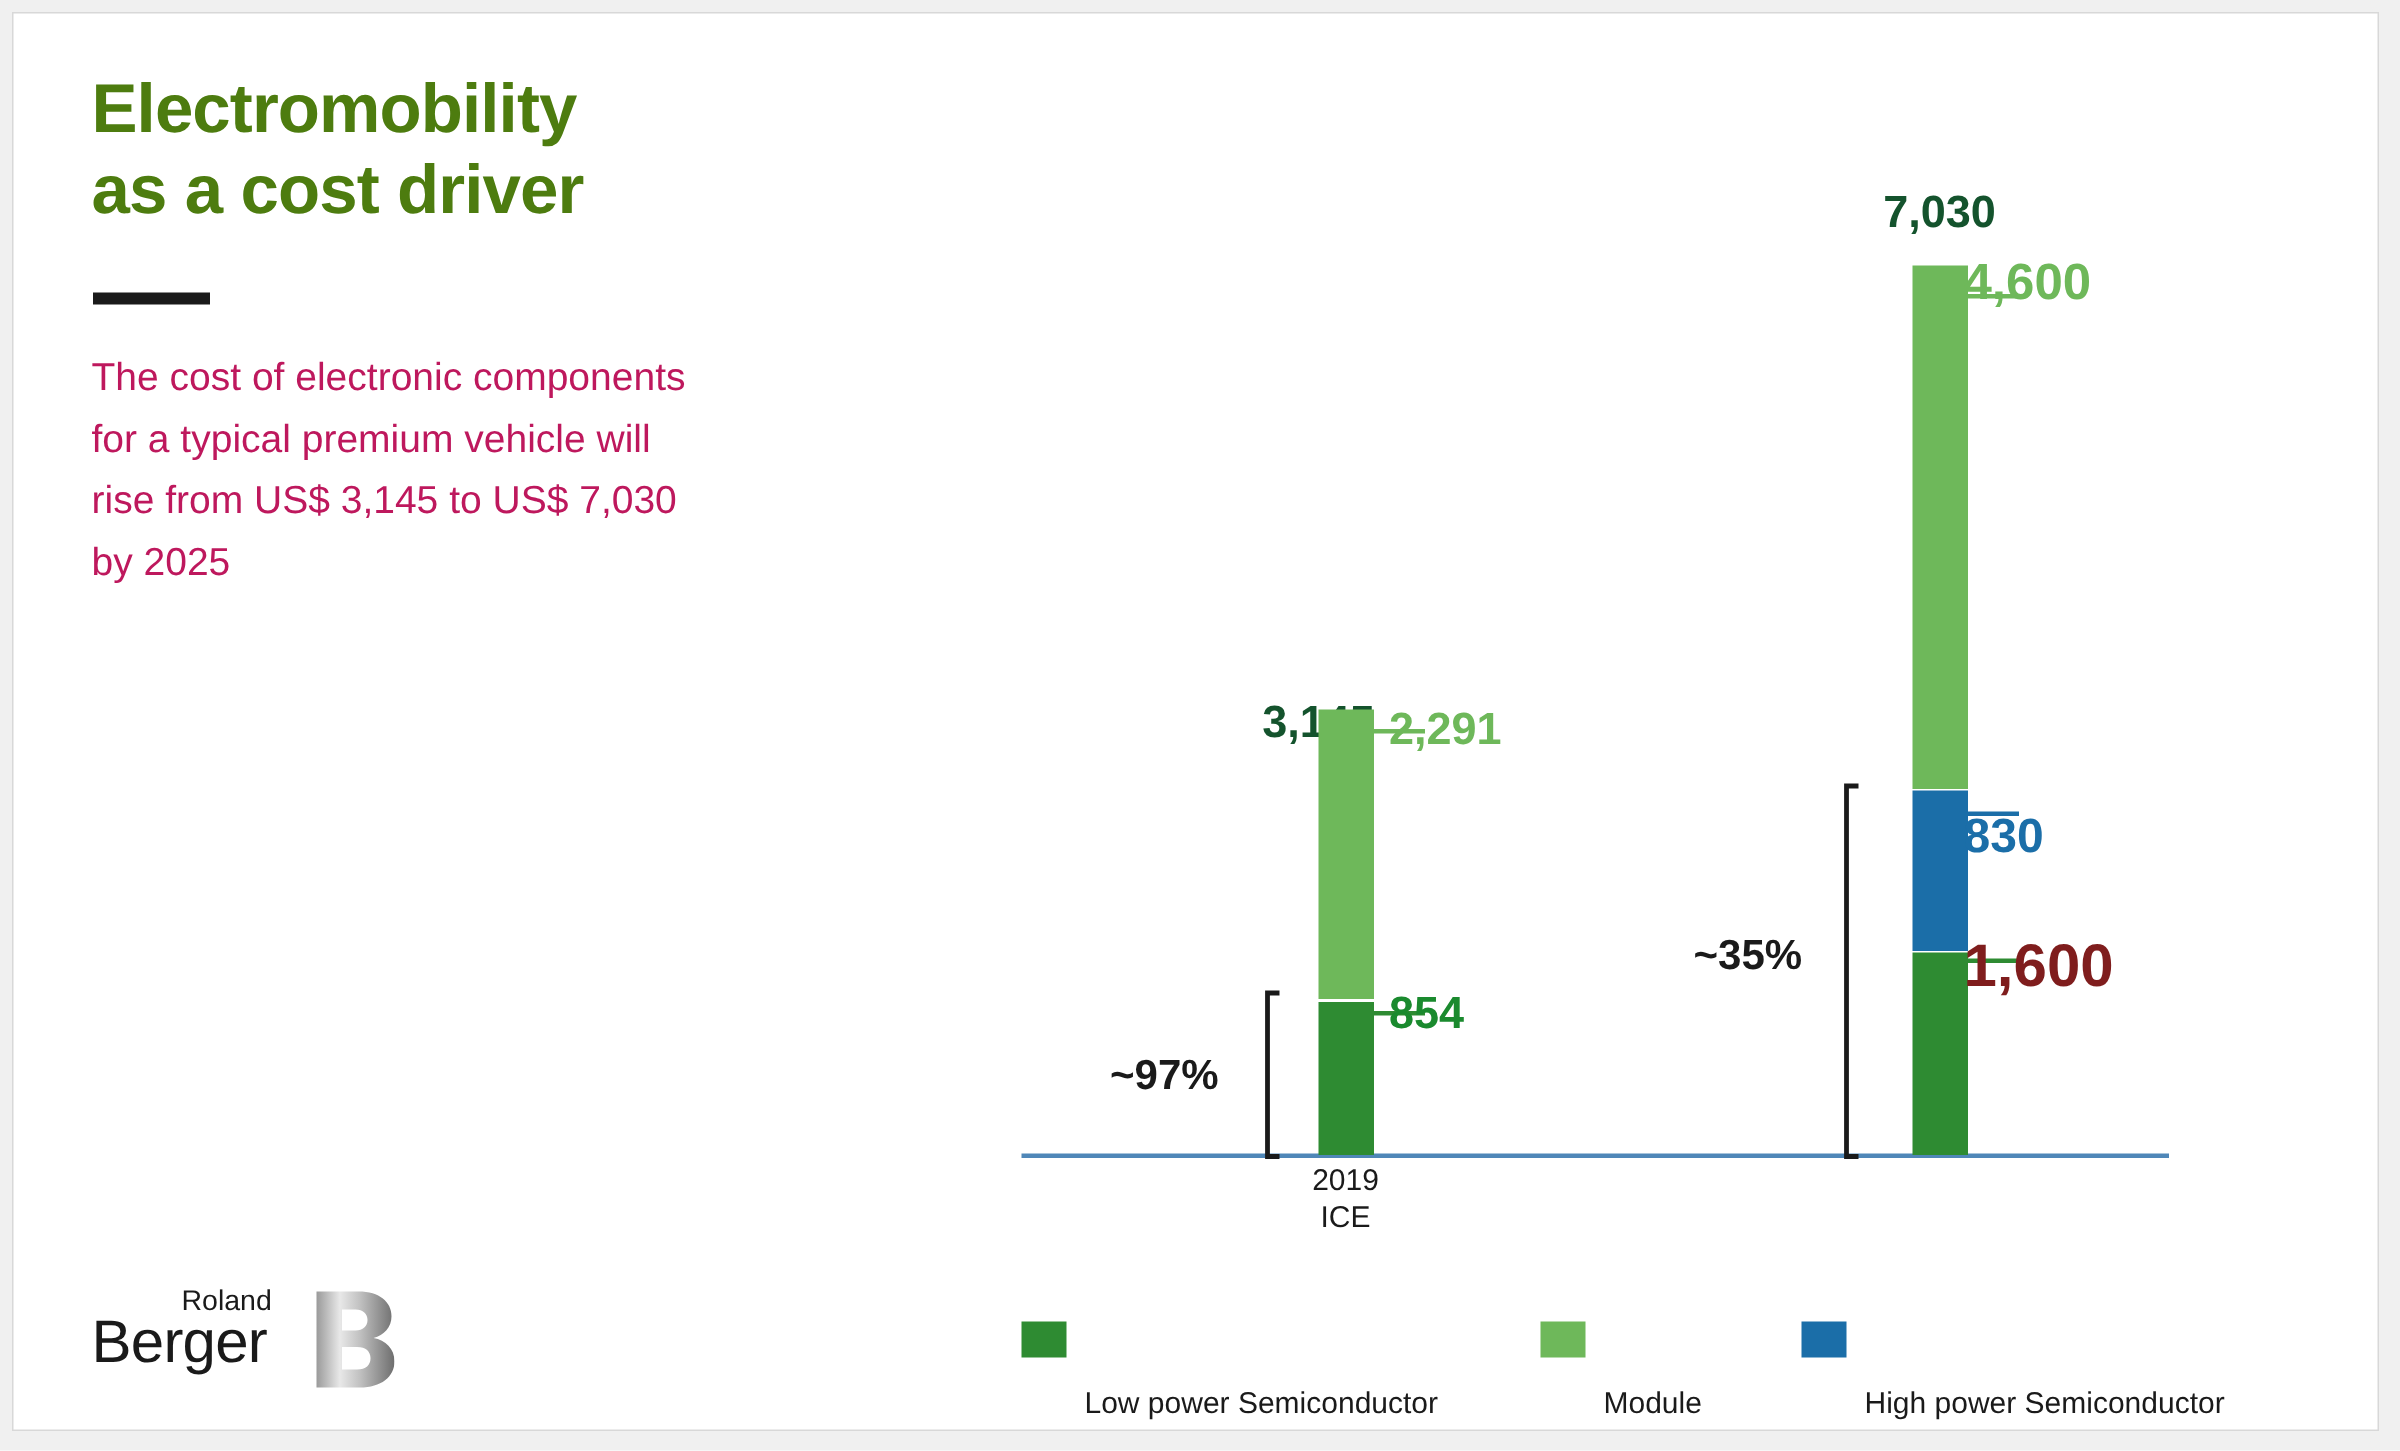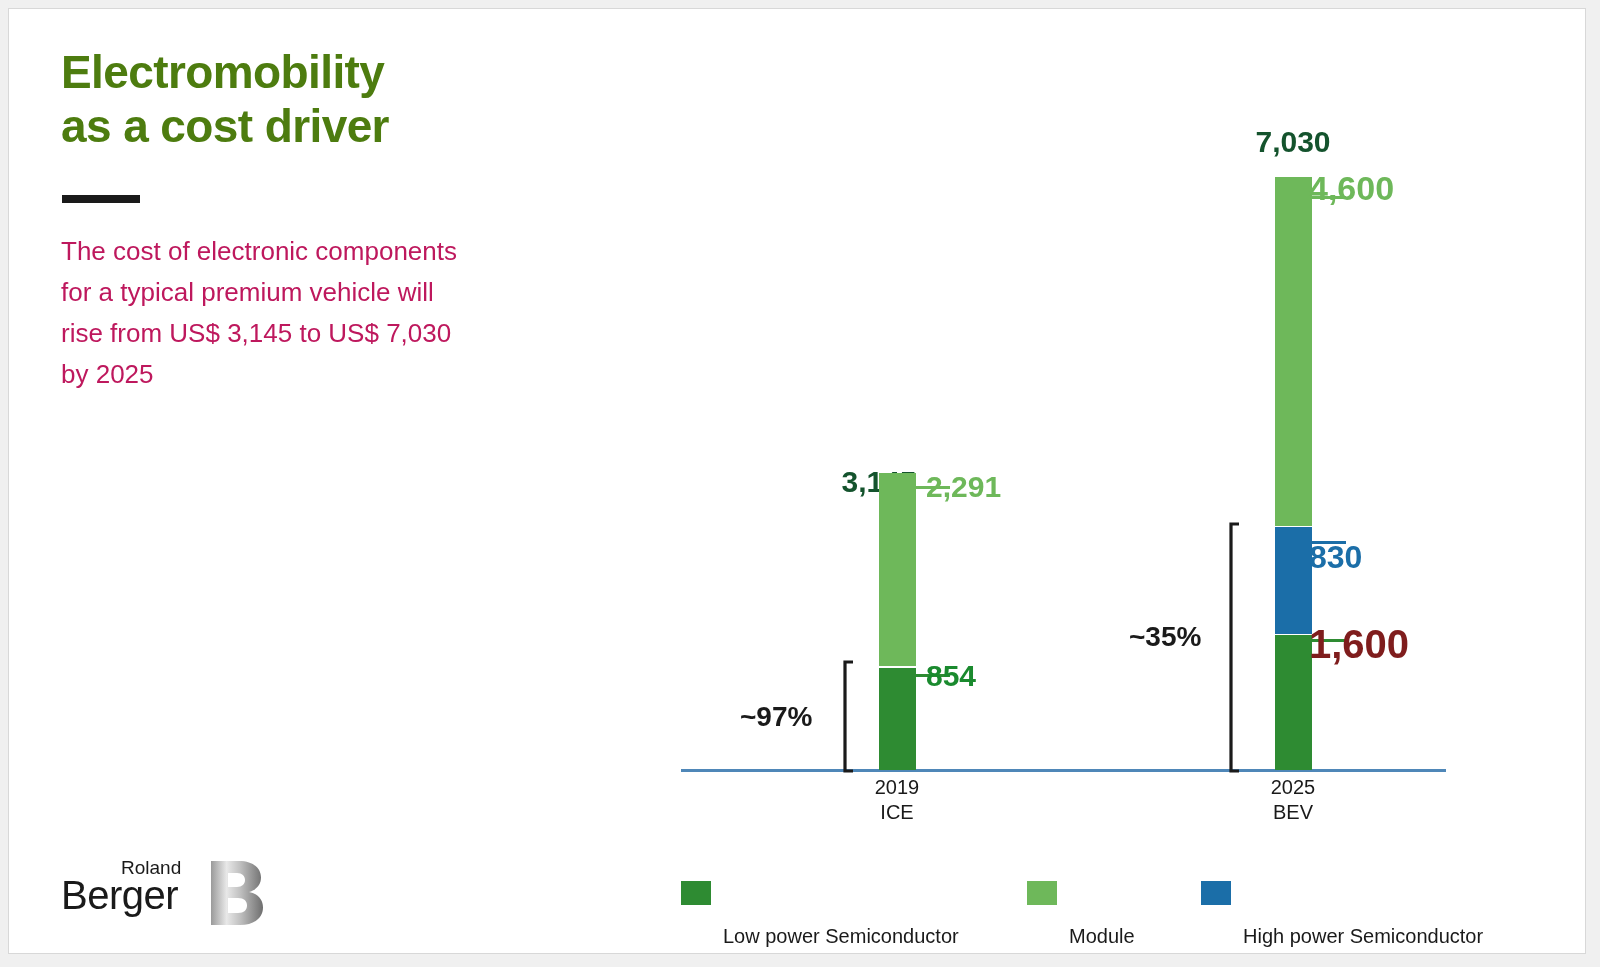--- a/index.html
+++ b/index.html
@@ -143,24 +143,20 @@
     <div class="val-label" style="left:1300px;top:506px;font-size:32px;color:#1b6ea8;margin-top:24px;">830</div>
 
     <div class="leader" style="left:1303px;top:630px;width:34px;background:#2e8b32;"></div>
     <div class="val-label" style="left:1300px;top:613px;font-size:40px;color:#7f1d1d;">1,600</div>
 
     <svg class="bracket" style="left:1216px;top:512px;width:18px;height:253px;" viewBox="0 0 18 253">
       <path d="M14 3 H6 V250 H14" fill="none" stroke="#1a1a1a" stroke-width="3.2"></path>
     </svg>
     <div class="pct-label" style="left:1120px;top:612px;">~35%</div>
 
-    <div class="baseline-label" style="left:1194px;top:766px;width:180px;">
-      <div>2025</div>
-      <div>BEV</div>
-    </div>
 
     <div id="legend">
       <div class="legend-item" style="left:0px;">
         <span class="legend-swatch" style="background:#2e8b32;"></span>
         <span class="legend-text">Low power Semiconductor</span>
       </div>
       <div class="legend-item" style="left:346px;">
         <span class="legend-swatch" style="background:#6eb85a;"></span>
         <span class="legend-text">Module</span>
       </div>

